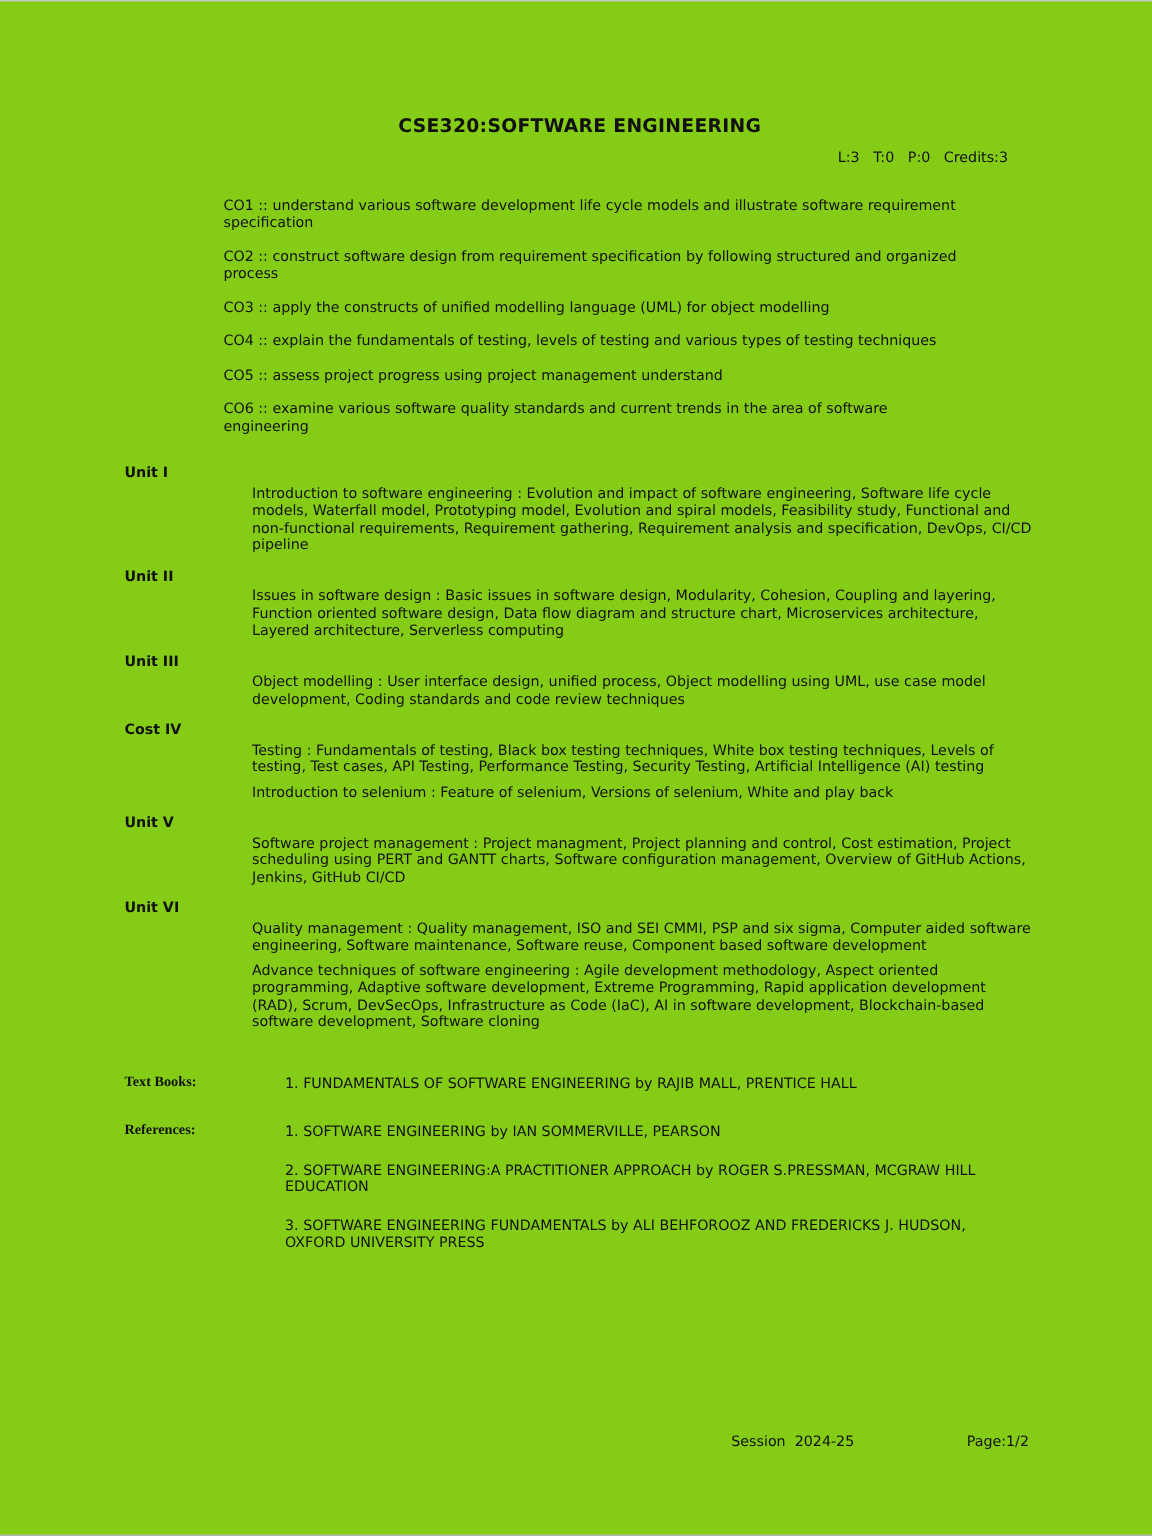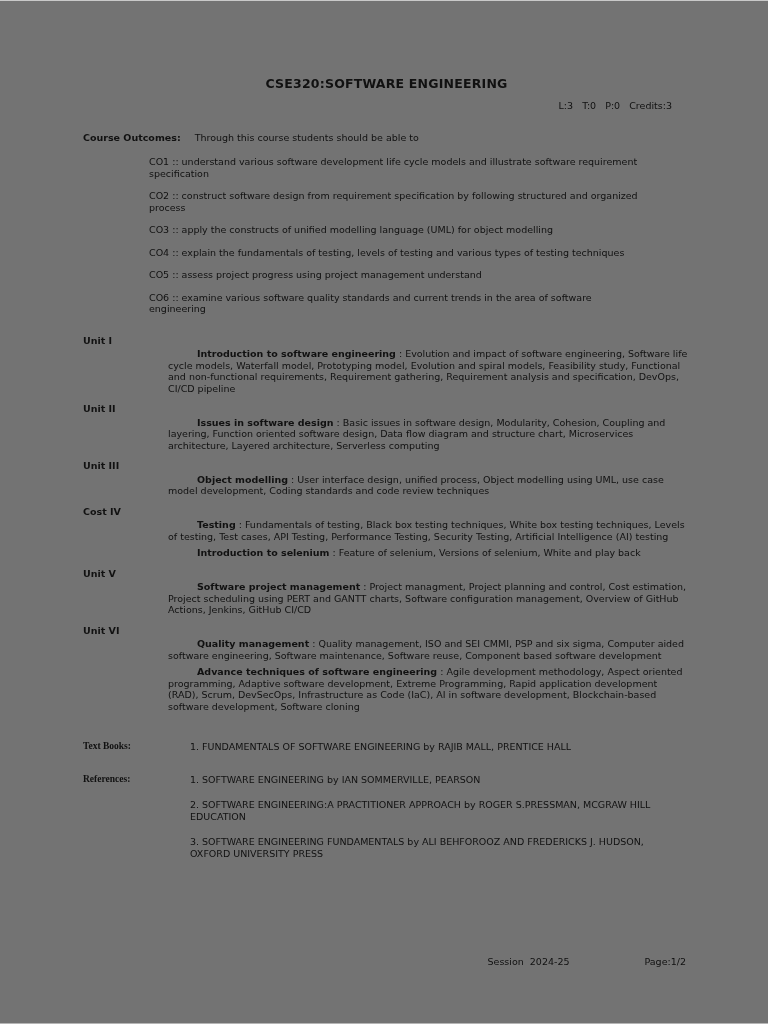--- a/index.html
+++ b/index.html
@@ -5,31 +5,31 @@
   * { margin: 0; padding: 0; box-sizing: border-box; }
   html, body { background: #ffffff; }
   body {
     font-family: "DejaVu Sans", "Liberation Sans", sans-serif;
     color: #111111;
   }
   .page {
     position: relative;
     width: 768px;
     height: 1024px;
-    background: #737373;
+    background: #84cc16;
     overflow: hidden;
     border-top: 1px solid #c9c9c9;
     border-bottom: 1px solid #b5b5b5;
   }
   .doc {
     padding: 76px 78px 0 83px;
     font-size: 9.5px;
     line-height: 11.5px;
   }
-  .bold { font-weight: bold; margin-left: 29px; }
+  .bold { font-weight: normal; }
   .title {
     font-size: 12.5px;
     line-height: 14px;
     font-weight: bold;
     text-align: center;
     letter-spacing: 0.2px;
     margin-bottom: 9px;
   }
   .credits {
     text-align: right;
@@ -84,23 +84,20 @@
 </style>
 </head>
 <body>
 
 <div class="page">
   <div class="doc">
 
     <h1 class="title">CSE320:SOFTWARE ENGINEERING</h1>
     <div class="credits">L:3   T:0   P:0   Credits:3</div>
 
-    <div class="co-row">
-      <span class="label">Course Outcomes:</span><span>Through this course students should be able to</span>
-    </div>
 
     <div class="co-list">
       <p class="co-item">CO1 :: understand various software development life cycle models and illustrate software requirement specification</p>
       <p class="co-item">CO2 :: construct software design from requirement specification by following  structured and organized process</p>
       <p class="co-item">CO3 :: apply the constructs of unified modelling language (UML) for object modelling</p>
       <p class="co-item">CO4 :: explain the fundamentals of testing, levels of testing and various types of testing techniques</p>
       <p class="co-item">CO5 :: assess project progress using project management understand</p>
       <p class="co-item">CO6 :: examine various software quality standards and current trends in the area of software engineering</p>
     </div>
 

